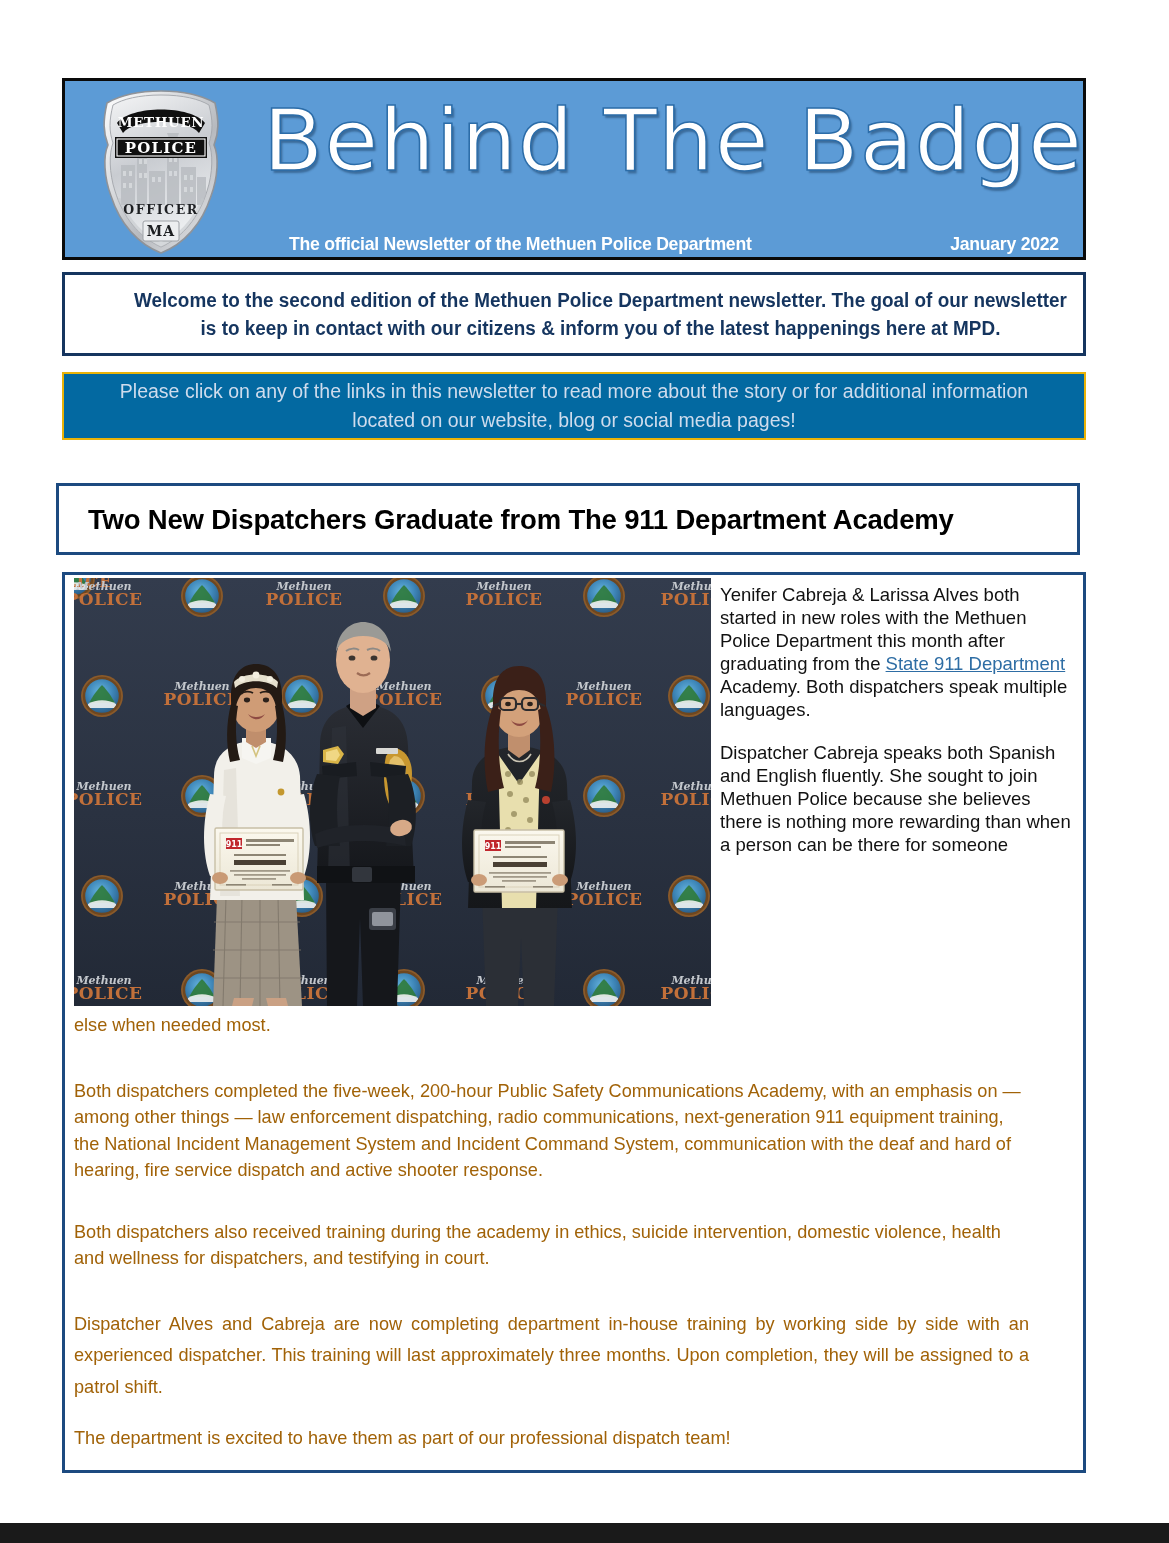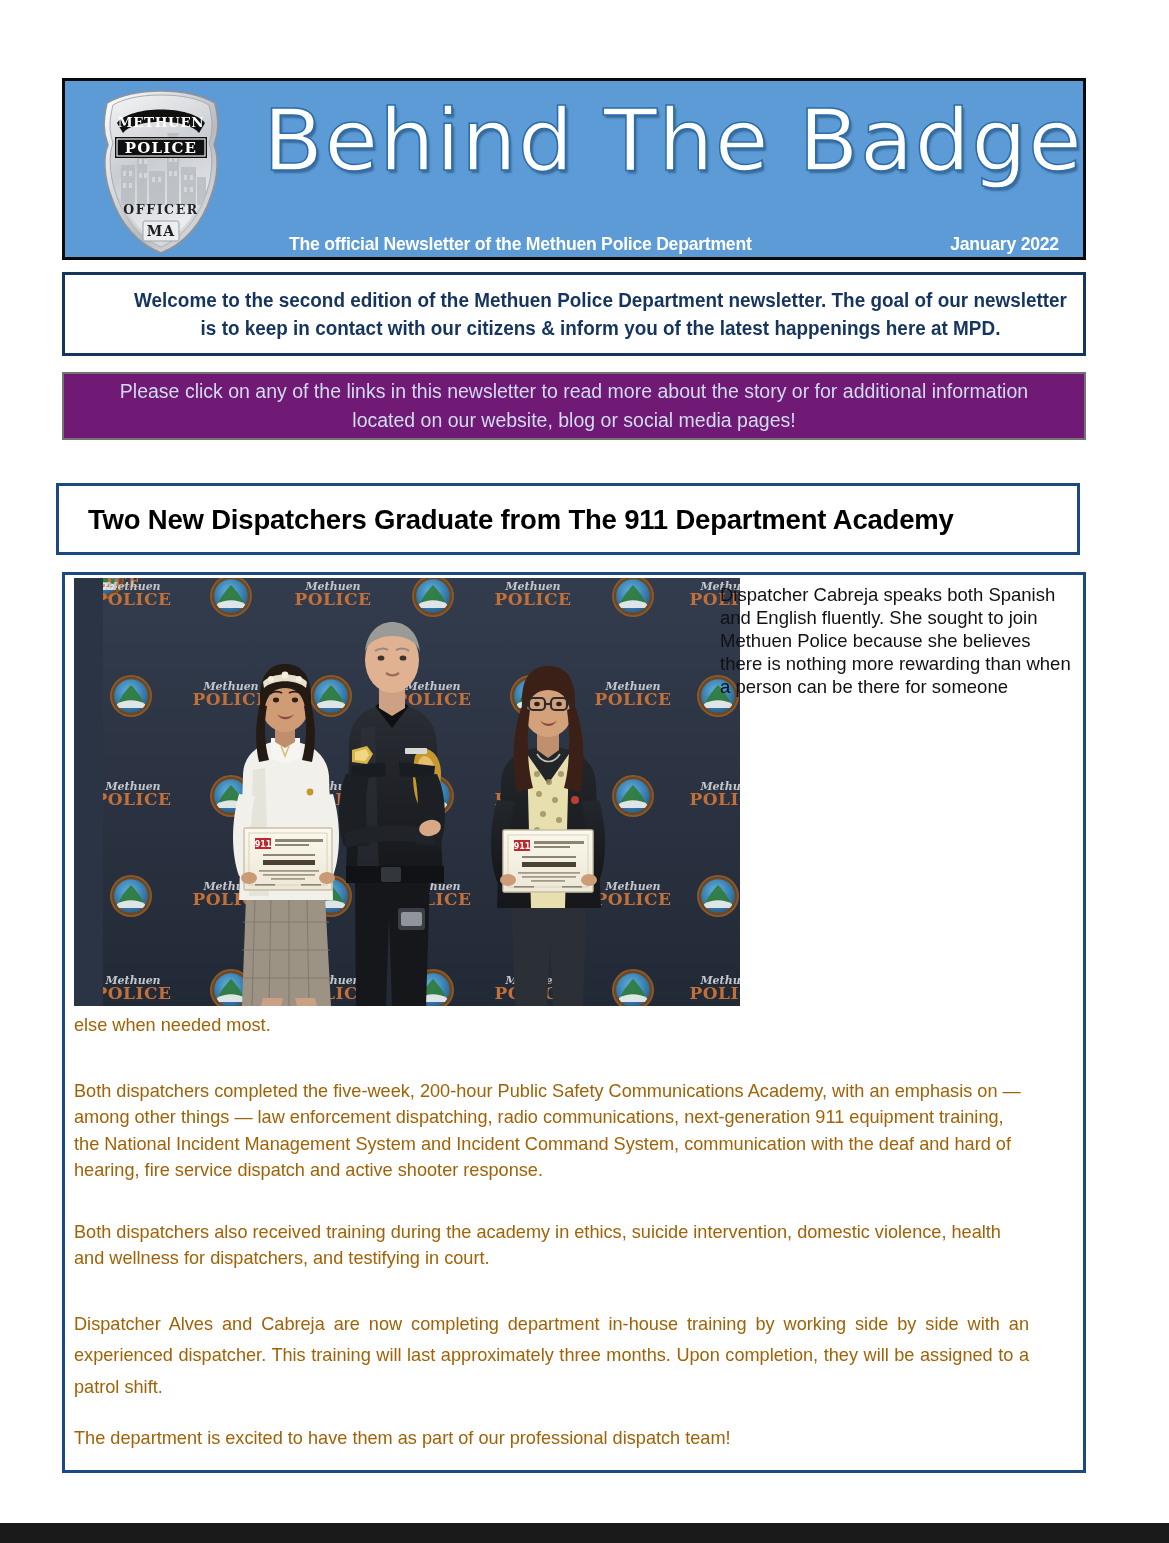--- a/index.html
+++ b/index.html
@@ -109,22 +109,22 @@
     transform: scaleX(.97);
   }
 
   
   .links-box {
     position: absolute;
     left: 62px;
     top: 372px;
     width: 1024px;
     height: 68px;
-    background: #701a75;
-    border: 2px solid #737373;
+    background: #0369a1;
+    border: 2px solid #eab308;
     box-sizing: border-box;
     display: flex;
     align-items: center;
     justify-content: center;
   }
   .links-text {
     width: 950px;
     text-align: center;
     color: #cfdced;
     font-size: 19.5px;
@@ -178,21 +178,20 @@
 
   
   .photo {
     position: absolute;
     left: 9px;
     top: 3px;
     width: 637px;
     height: 428px;
     background: #2b3444;
     overflow: hidden;
-    padding-left: 29px;
   }
   .photo-svg { display:block; width: 637px; height: 428px; }
 
   
   .col-right {
     position: absolute;
     left: 655px;
     top: 8px;
     width: 352px;
     color: #111111;
@@ -625,20 +624,21 @@
               <ellipse cx="405" cy="302" rx="8" ry="6" fill="#cb9c77"></ellipse>
               <ellipse cx="486" cy="302" rx="8" ry="6" fill="#cb9c77"></ellipse>
             </g>
 
             <rect x="0" y="0" width="637" height="428" fill="none"></rect>
           </g>
         </svg>
       </div>
 
       <div class="col-right">
+        <p><span>Yenifer Cabreja &amp; Larissa Alves both started in new roles with the Methuen Police Department this month after graduating  from the </span><a href="#">State 911 Department</a><span> Academy.  Both dispatchers speak multiple languages.</span></p>
         <p>Dispatcher Cabreja speaks both Spanish and   English fluently. She sought to join Methuen     Police because she believes there is nothing more rewarding than when a person can be there for someone</p>
       </div>
 
       <div class="flow">
         <p>else when needed most.</p>
         <p class="gap-lg">Both dispatchers completed the five-week, 200-hour Public Safety Communications Academy, with an emphasis on — among other things — law enforcement dispatching, radio communications, next-generation 911 equipment training, the National Incident Management System and Incident Command System, communication with the deaf and hard of hearing, fire service dispatch and active shooter response.</p>
         <p class="gap-md">Both dispatchers also received training during the academy in ethics, suicide intervention, domestic violence, health and wellness for dispatchers, and testifying in court.</p>
         <p class="gap-md justify">Dispatcher Alves and Cabreja are now completing department in-house training by working side by side with an experienced dispatcher.  This training will last approximately three months.  Upon completion, they will be assigned to a patrol shift.</p>
         <p class="tight">The department is excited to have them as part of our professional dispatch team!</p>
       </div>

